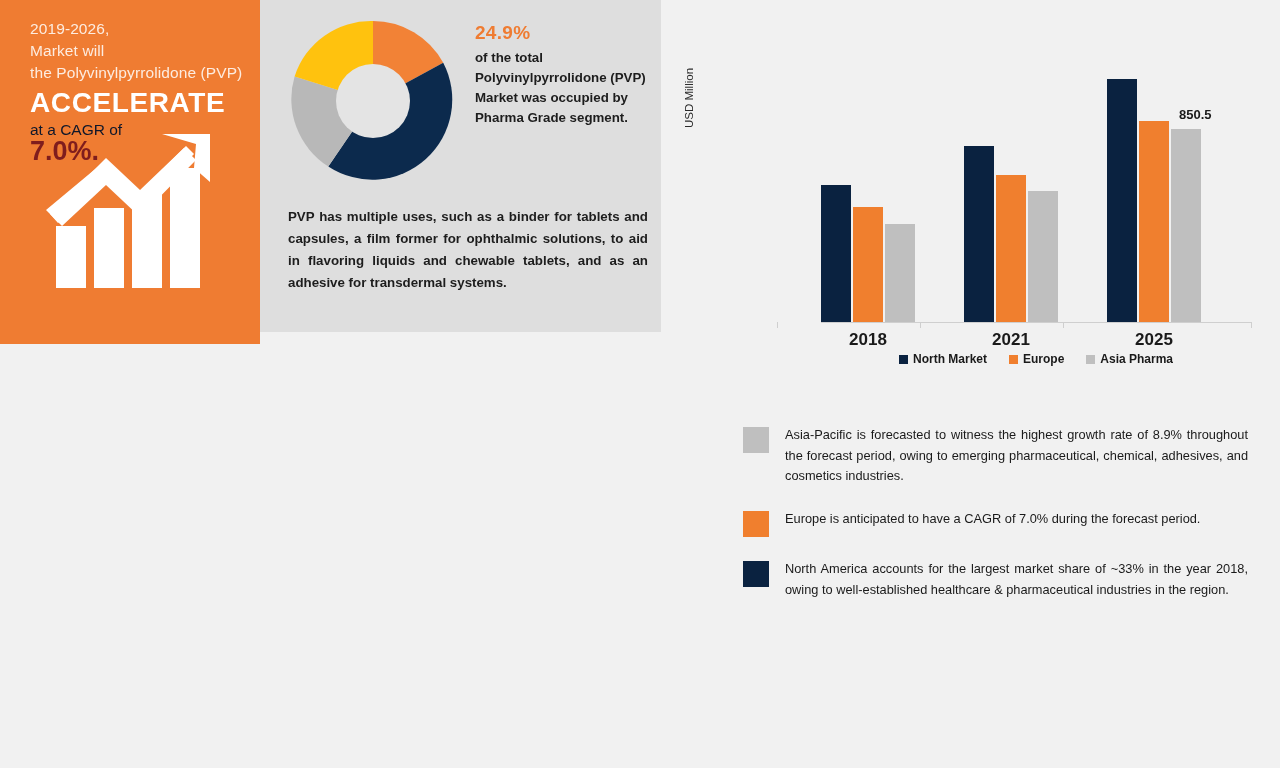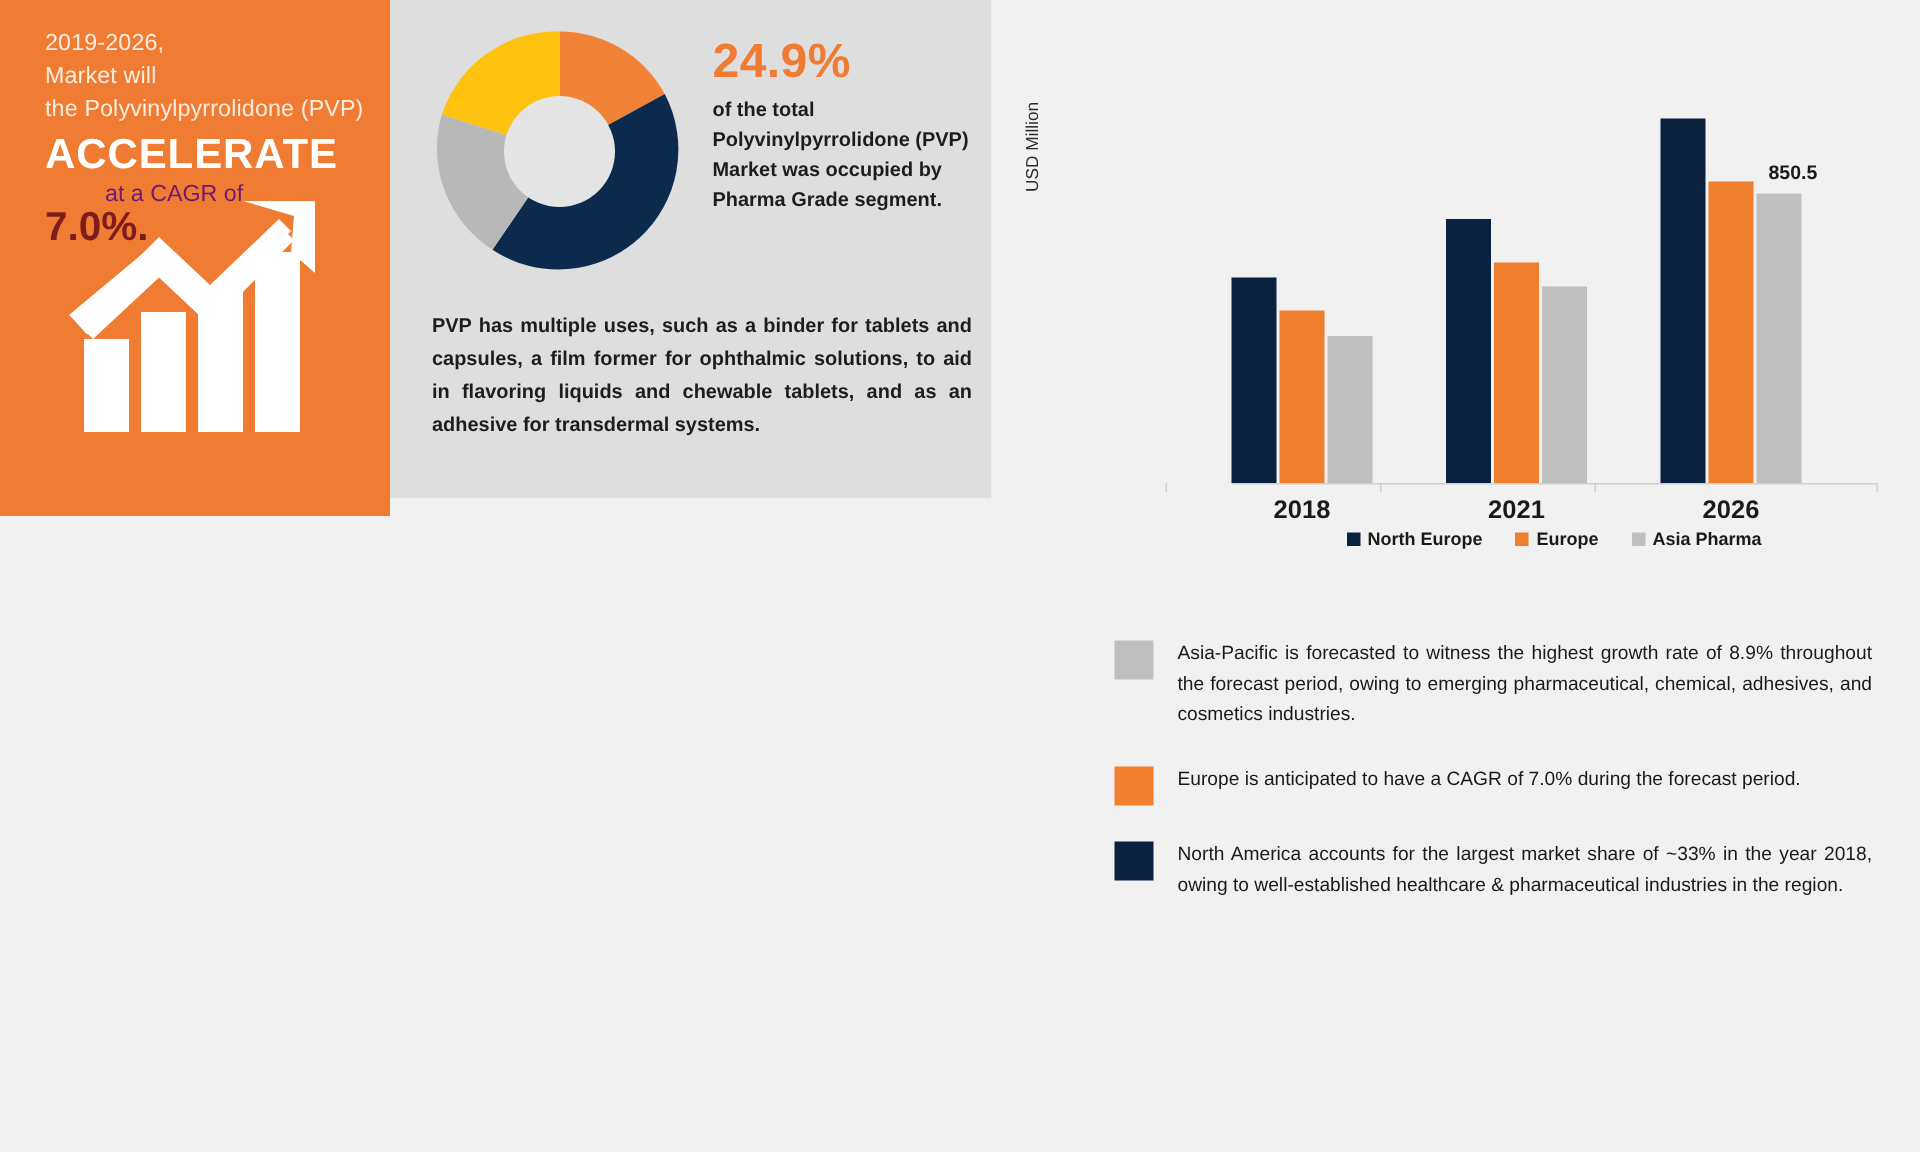--- a/index.html
+++ b/index.html
@@ -16,35 +16,35 @@
 
   .orange-panel {
     position: absolute; left: 0; top: 0; width: 260px; height: 344px;
     background: #ef7c32; color: #fff; padding: 18px 16px 0 30px;
   }
   .op-line { font-size: 15.5px; line-height: 1.42; color: #fdece0; letter-spacing: .1px; }
   .op-accel {
     font-size: 28px; font-weight: 700; letter-spacing: .6px;
     margin-top: 4px; color: #ffffff; line-height: 1.1;
   }
-  .op-cagr { font-size: 15.5px; color: #701a75; margin-top: 2px; margin-left: 40px; }
+  .op-cagr { font-size: 15.5px; color: #0f172a; margin-top: 2px; }
   .op-pct { font-size: 27px; font-weight: 700; color: #7f1d1d; line-height: 1.05; margin-top: -2px; }
   .growth-icon { position: absolute; left: 44px; top: 130px; width: 190px; height: 180px; }
 
   .gray-panel {
     position: absolute; left: 260px; top: 0; width: 401px; height: 332px;
     background: #dedede;
   }
   .donut-wrap { position: absolute; left: 28px; top: 16px; width: 170px; height: 170px; }
   .donut-hole {
     position: absolute; left: 50%; top: 50%; transform: translate(-50%,-50%);
     width: 74px; height: 74px; border-radius: 50%; background: #e4e4e4;
   }
   .stat-block { position: absolute; left: 215px; top: 22px; width: 172px; }
-  .stat-pct { font-size: 32px; font-weight: 700; color: #ef7c32; letter-spacing: .3px; }
+  .stat-pct { font-size: 19px; font-weight: 700; color: #ef7c32; letter-spacing: .3px; }
   .stat-txt { font-size: 13.3px; font-weight: 700; color: #1d1d1d; line-height: 1.5; margin-top: 4px; }
   .uses-txt {
     position: absolute; left: 28px; top: 206px; width: 360px;
     font-size: 13.3px; font-weight: 700; color: #1d1d1d;
     line-height: 1.65; text-align: justify;
   }
 
   .navy-panel {
     position: absolute; left: 0; top: 332px; width: 661px; height: 436px;
     background: #042244; color: #fff;
@@ -161,27 +161,27 @@
         <div class="bc-xcat" style="left: 87px;">2018</div>
         <div class="bar na" style="left: 243px; top: 96px; height: 176px; bottom: auto;"></div>
         <div class="bar eu" style="left: 275px; top: 125px; height: 147px; bottom: auto;"></div>
         <div class="bar ap" style="left: 307px; top: 141px; height: 131px; bottom: auto;"></div>
         <div class="bc-tick" style="left: 199px;"></div>
         <div class="bc-xcat" style="left: 230px;">2021</div>
         <div class="bar na" style="left: 386px; top: 29px; height: 243px; bottom: auto;"></div>
         <div class="bar eu" style="left: 418px; top: 71px; height: 201px; bottom: auto;"></div>
         <div class="bar ap" style="left: 450px; top: 79px; height: 193px; bottom: auto;"></div>
         <div class="bc-tick" style="left: 342px;"></div>
-        <div class="bc-xcat" style="left: 373px;">2026</div>
+        <div class="bc-xcat" style="left: 373px;">2025</div>
         <div class="bc-tick" style="left: 530px;"></div>
         <div class="bar-value" style="left: 458px; top: 57px;">850.5</div>
         <div class="bc-legend">
           <div class="bc-leg-item">
             <span class="bc-leg-sw" style="background: rgb(10, 34, 64);"></span>
-            <span>North Europe</span>
+            <span>North Market</span>
           </div>
           <div class="bc-leg-item">
             <span class="bc-leg-sw" style="background: rgb(240, 127, 46);"></span>
             <span>Europe</span>
           </div>
           <div class="bc-leg-item">
             <span class="bc-leg-sw" style="background: rgb(191, 191, 191);"></span>
             <span>Asia Pharma</span>
           </div>
         </div>

